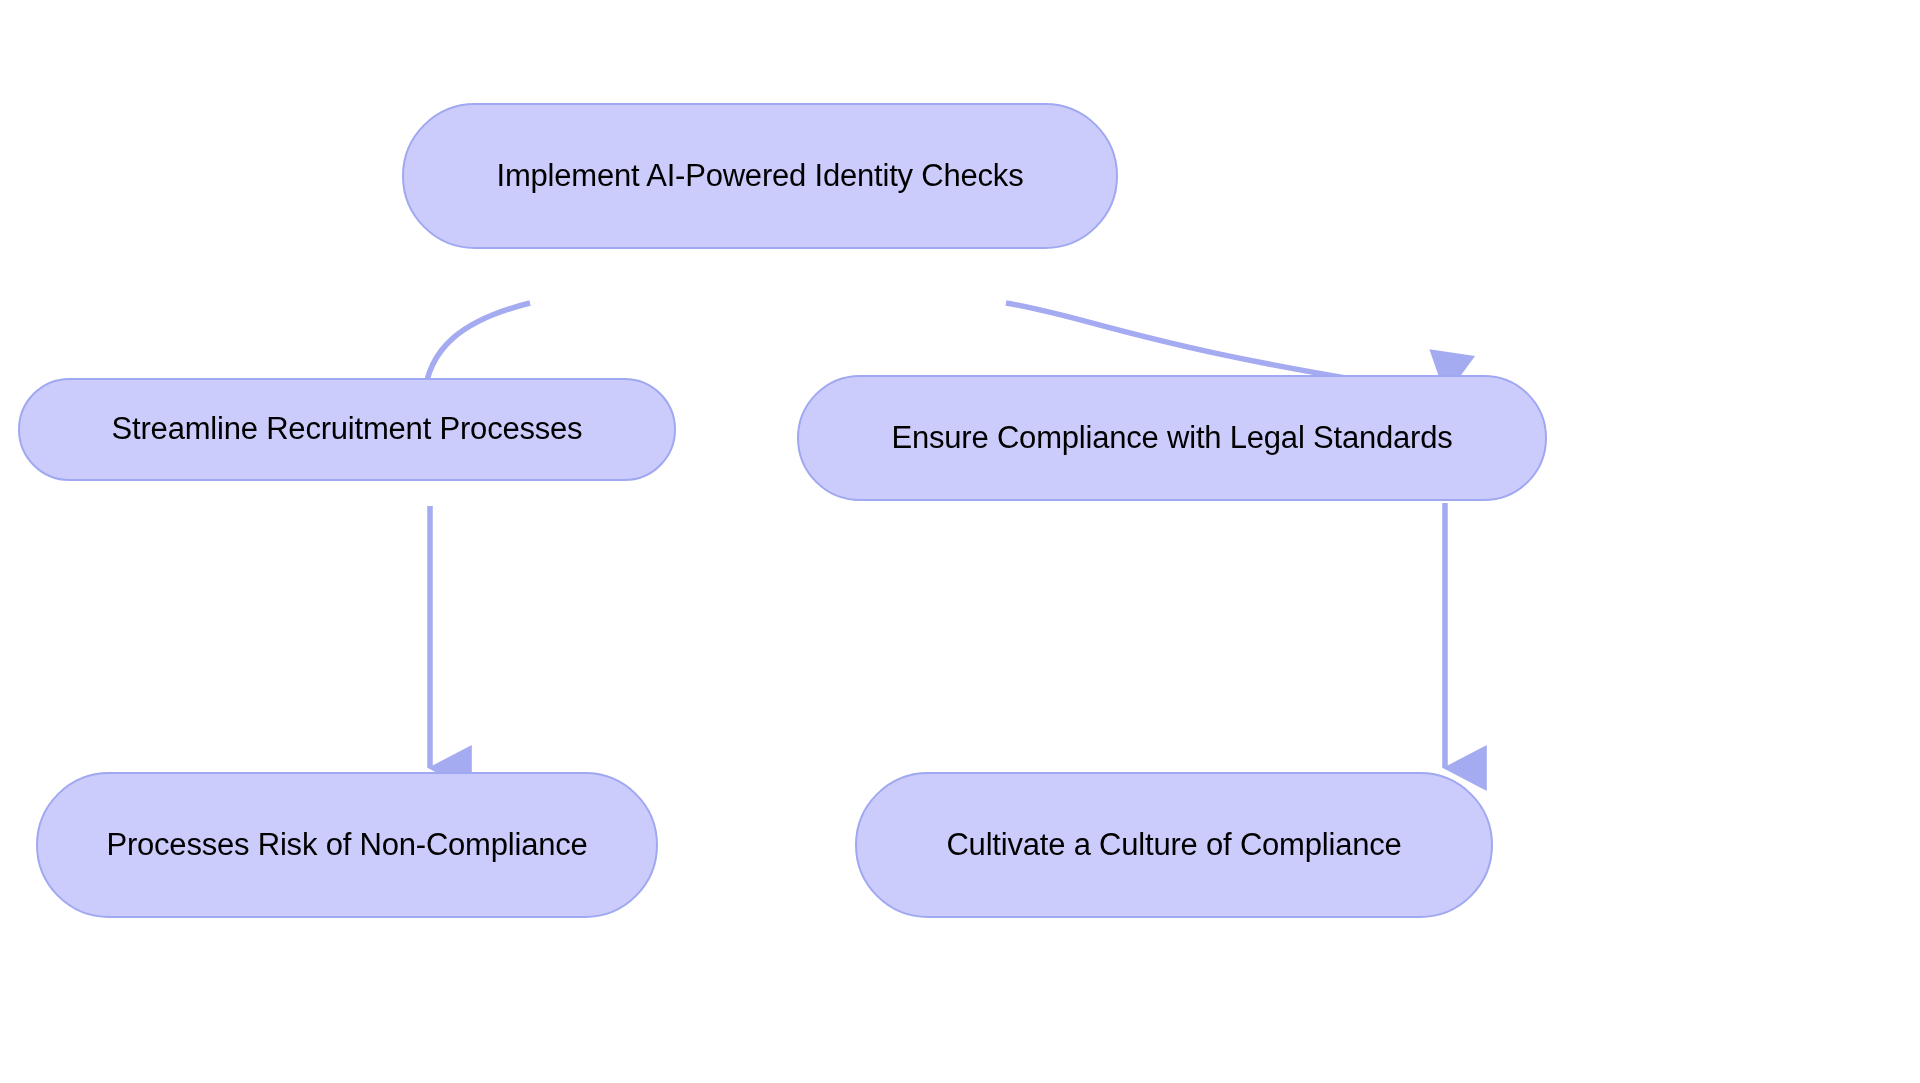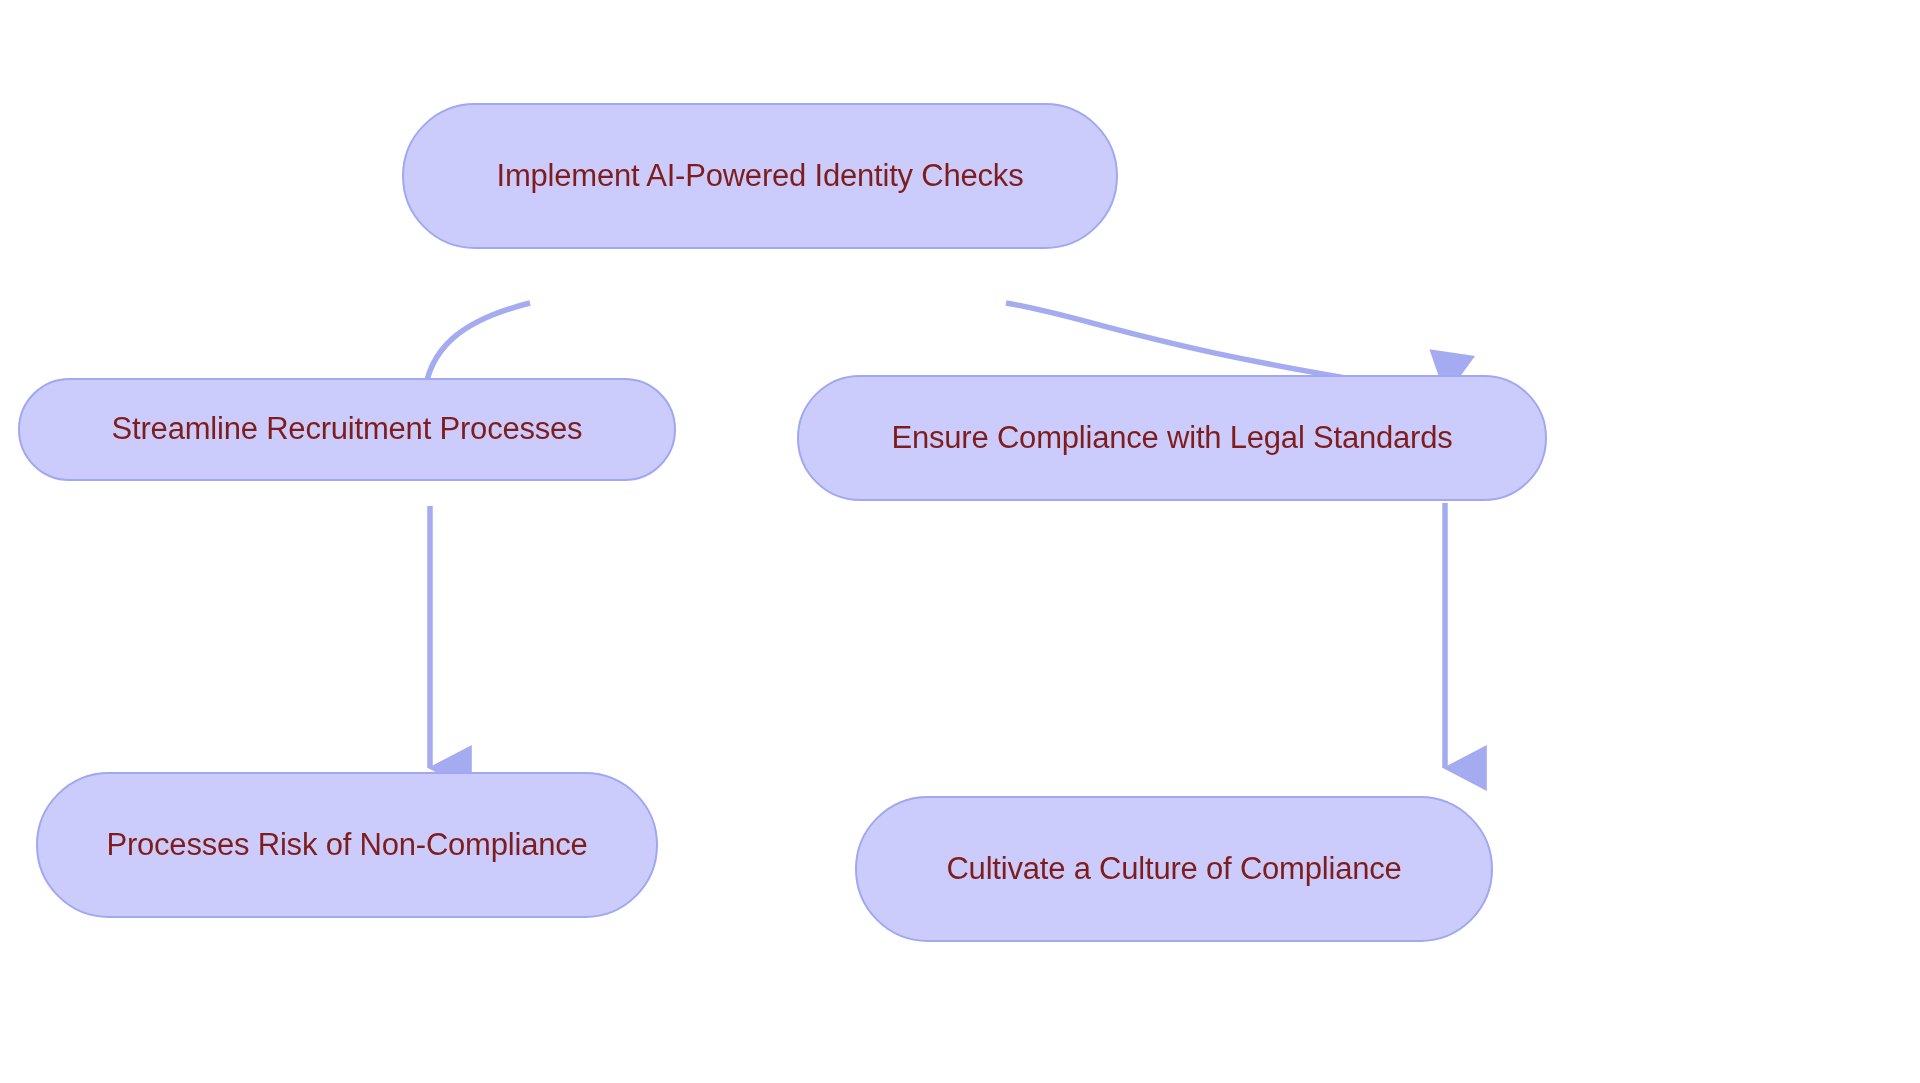--- a/index.html
+++ b/index.html
@@ -38,27 +38,27 @@
     border-radius: 999px;
     color: #3333cc;
     font-family: "Liberation Sans", sans-serif;
     font-weight: 400;
     letter-spacing: -0.2px;
     white-space: nowrap;
   }
   .node-label {
     display: block;
     line-height: 1.1;
-    color: #7f1d1d;
+    color: #000000;
   }
   #node-root      { left: 402px;  top: 103px; width: 716px; height: 146px; font-size: 31px; }
   #node-left-mid  { left: 18px;   top: 378px; width: 658px; height: 103px; font-size: 31px; }
   #node-right-mid { left: 797px;  top: 375px; width: 750px; height: 126px; font-size: 31px; text-align: center; }
   #node-left-leaf { left: 36px;   top: 772px; width: 622px; height: 146px; font-size: 31px; }
-  #node-right-leaf{ left: 855px;  top: 796px; width: 638px; height: 146px; font-size: 31px; }
+  #node-right-leaf{ left: 855px;  top: 772px; width: 638px; height: 146px; font-size: 31px; }
 </style>
 </head>
 <body>
 
 <div id="flowchart-canvas">
 
   <svg id="edge-layer" viewBox="0 0 1920 1083">
     <defs>
       <marker id="arrow-triangle" markerWidth="9" markerHeight="9" refX="4.4" refY="8" orient="auto" markerUnits="strokeWidth">
         <path d="M 0.2 0.4 L 8.6 0.4 L 4.4 8.4 Z" fill="#a5abf0"></path>

